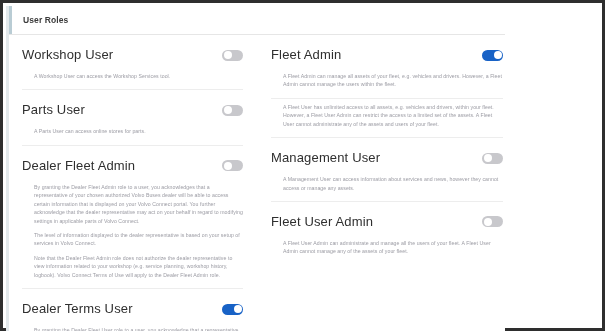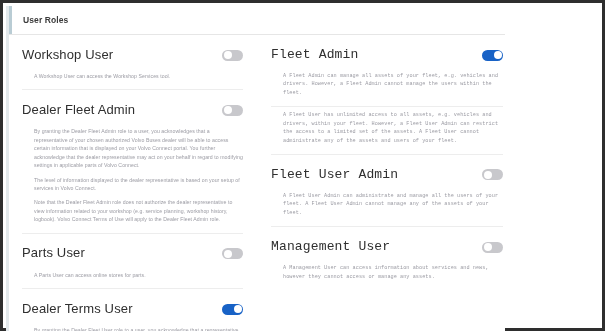--- a/index.html
+++ b/index.html
@@ -63,21 +63,21 @@
     display: flex;
     padding: 0;
     height: 295px;
   }
   .col {
     width: 50%;
     box-sizing: border-box;
     padding: 0 14px 0 14px;
   }
   .col.left  { padding-left: 13px; padding-right: 14px; }
-  .col.right { padding-left: 14px; padding-right: 2px; font-family: Liberation Mono, monospace; }
+  .col.right { padding-left: 14px; padding-right: 2px; }
 
   
   .role {
     position: relative;
   }
   .role + .role {
     border-top: 1px solid #ededed;
   }
 
   .role-head {
@@ -147,44 +147,44 @@
               <div class="toggle" role="switch" aria-checked="false">
                 <span class="knob"></span>
               </div>
             </div>
             <div class="role-desc">
               <p>A Workshop User can access the Workshop Services tool.</p>
             </div>
           </div>
           <div class="role">
             <div class="role-head">
+              <span class="role-name">Parts User</span>
+              <div class="toggle" role="switch" aria-checked="false">
+                <span class="knob"></span>
+              </div>
+            </div>
+            <div class="role-desc">
+              <p>A Parts User can access online stores for parts.</p>
+            </div>
+          </div>
+          <div class="role">
+            <div class="role-head">
               <span class="role-name">Dealer Fleet Admin</span>
               <div class="toggle" role="switch" aria-checked="false">
                 <span class="knob"></span>
               </div>
             </div>
             <div class="role-desc">
               <p>By granting the Dealer Fleet Admin role to a user, you acknowledges that a representative of your chosen authorized Volvo Buses dealer will be able to access certain information that is displayed on your Volvo Connect portal. You further acknowledge that the dealer representative may act on your behalf in regard to modifying settings in applicable parts of Volvo Connect.</p>
               <p>The level of information displayed to the dealer representative is based on your setup of services in Volvo Connect.</p>
               <p>Note that the Dealer Fleet Admin role does not authorize the dealer representative to view information related to your workshop (e.g. service planning, workshop history, logbook). Volvo Connect Terms of Use will apply to the Dealer Fleet Admin role.</p>
             </div>
           </div>
           <div class="role">
             <div class="role-head">
-              <span class="role-name">Parts User</span>
-              <div class="toggle" role="switch" aria-checked="false">
-                <span class="knob"></span>
-              </div>
-            </div>
-            <div class="role-desc">
-              <p>A Parts User can access online stores for parts.</p>
-            </div>
-          </div>
-          <div class="role">
-            <div class="role-head">
               <span class="role-name">Dealer Terms User</span>
               <div class="toggle on" role="switch" aria-checked="true">
                 <span class="knob"></span>
               </div>
             </div>
             <div class="role-desc">
               <p>By granting the Dealer Fleet User role to a user, you acknowledge that a representative of your chosen authorized Volvo Buses dealer will be able to access certain information that is displayed on your Volvo Connect portal.</p>
             </div>
           </div>
         </div>
@@ -200,37 +200,37 @@
               <p>A Fleet Admin can manage all assets of your fleet, e.g. vehicles and drivers. However, a Fleet Admin cannot manage the users within the fleet.</p>
             </div>
           </div>
           <div class="role">
             <div class="role-desc">
               <p>A Fleet User has unlimited access to all assets, e.g. vehicles and drivers, within your fleet. However, a Fleet User Admin can restrict the access to a limited set of the assets. A Fleet User cannot administrate any of the assets and users of your fleet.</p>
             </div>
           </div>
           <div class="role">
             <div class="role-head">
+              <span class="role-name">Management User</span>
+              <div class="toggle" role="switch" aria-checked="false">
+                <span class="knob"></span>
+              </div>
+            </div>
+            <div class="role-desc">
+              <p>A Management User can access information about services and news, however they cannot access or manage any assets.</p>
+            </div>
+          </div>
+          <div class="role">
+            <div class="role-head">
               <span class="role-name">Fleet User Admin</span>
               <div class="toggle" role="switch" aria-checked="false">
                 <span class="knob"></span>
               </div>
             </div>
             <div class="role-desc">
               <p>A Fleet User Admin can administrate and manage all the users of your fleet. A Fleet User Admin cannot manage any of the assets of your fleet.</p>
-            </div>
-          </div>
-          <div class="role">
-            <div class="role-head">
-              <span class="role-name">Management User</span>
-              <div class="toggle" role="switch" aria-checked="false">
-                <span class="knob"></span>
-              </div>
-            </div>
-            <div class="role-desc">
-              <p>A Management User can access information about services and news, however they cannot access or manage any assets.</p>
             </div>
           </div>
         </div>
     </div>
 
   </div>
 </div>
 
 </body></html>

